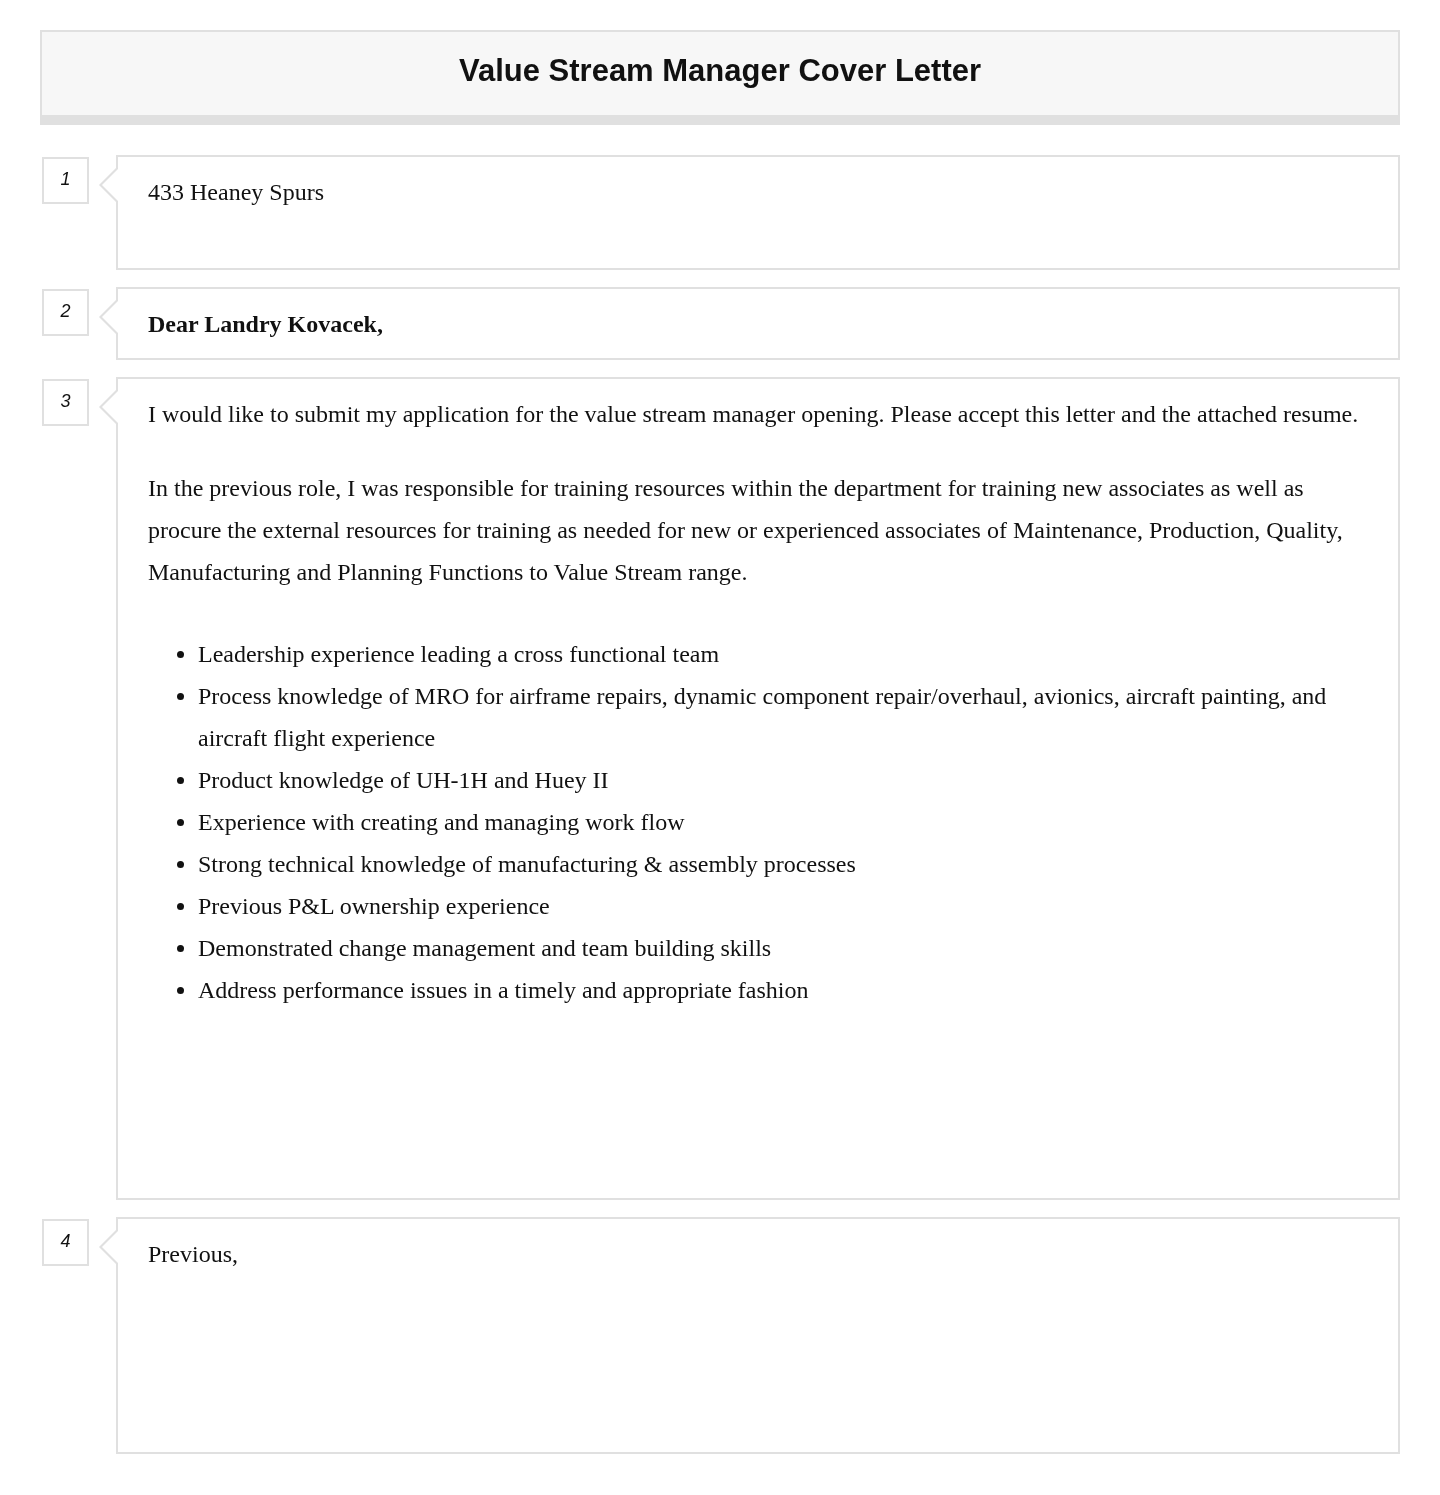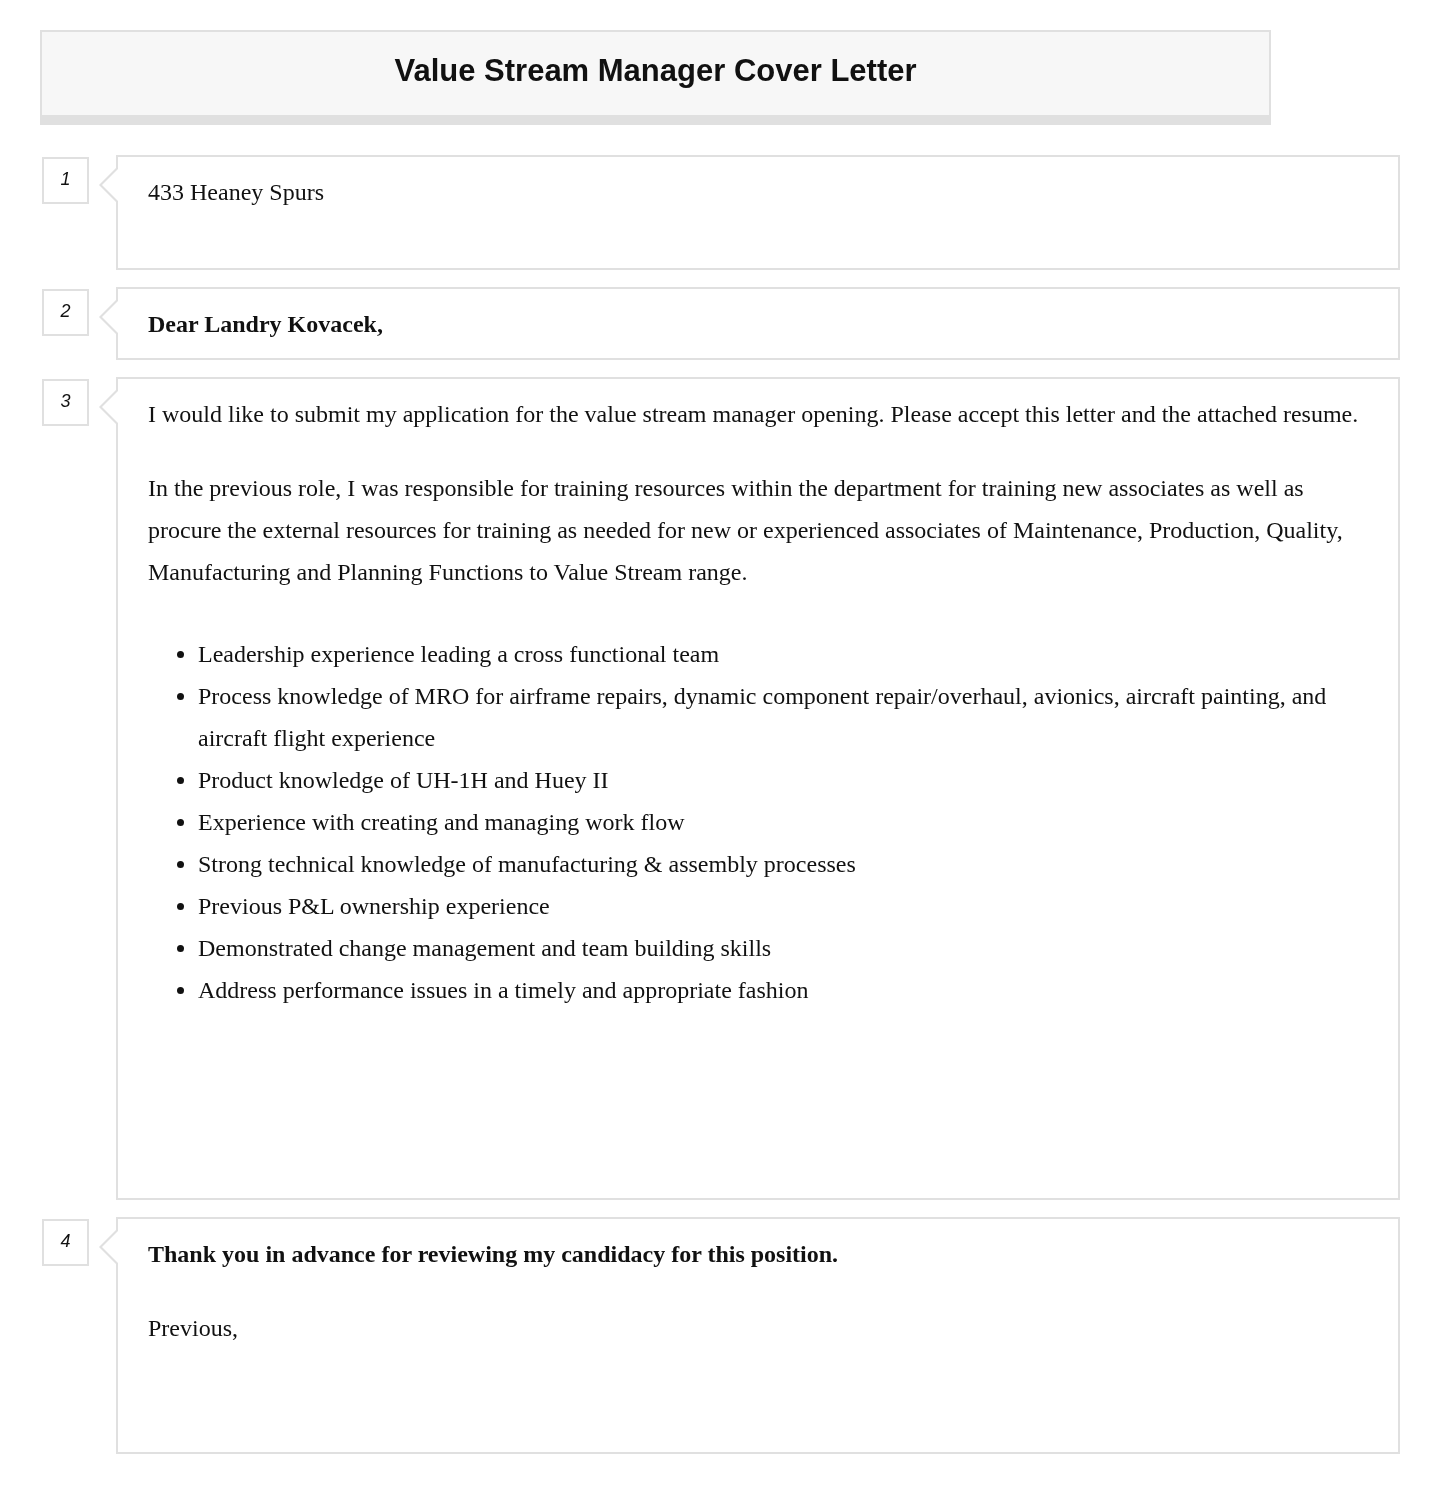--- a/index.html
+++ b/index.html
@@ -8,21 +8,21 @@
       height: 1495px;
       background: #ffffff;
       color: #111111;
     }
     body { position: relative; }
 
     .header {
       position: absolute;
       left: 40px;
       top: 30px;
-      width: 1231px;
+      width: 1360px;
       height: 95px;
       background: #f7f7f7;
       border: 2px solid #e0e0e0;
       border-bottom: 10px solid #e0e0e0;
       display: flex;
       align-items: center;
       justify-content: center;
     }
     .header h1 {
       font-family: "Liberation Sans", sans-serif;
@@ -142,16 +142,15 @@
       <li>Previous P&amp;L ownership experience</li>
       <li>Demonstrated change management and team building skills</li>
       <li>Address performance issues in a timely and appropriate fashion</li>
     </ul>
   </div>
 </div>
 
 <div class="section" id="s4">
   <div class="num-box">4</div>
   <div class="content">
-    <p class="bold">Thank you in advance for reviewing my candidacy for this position.</p>
     <p>Previous,</p>
   </div>
 </div>
 
 </body></html>

